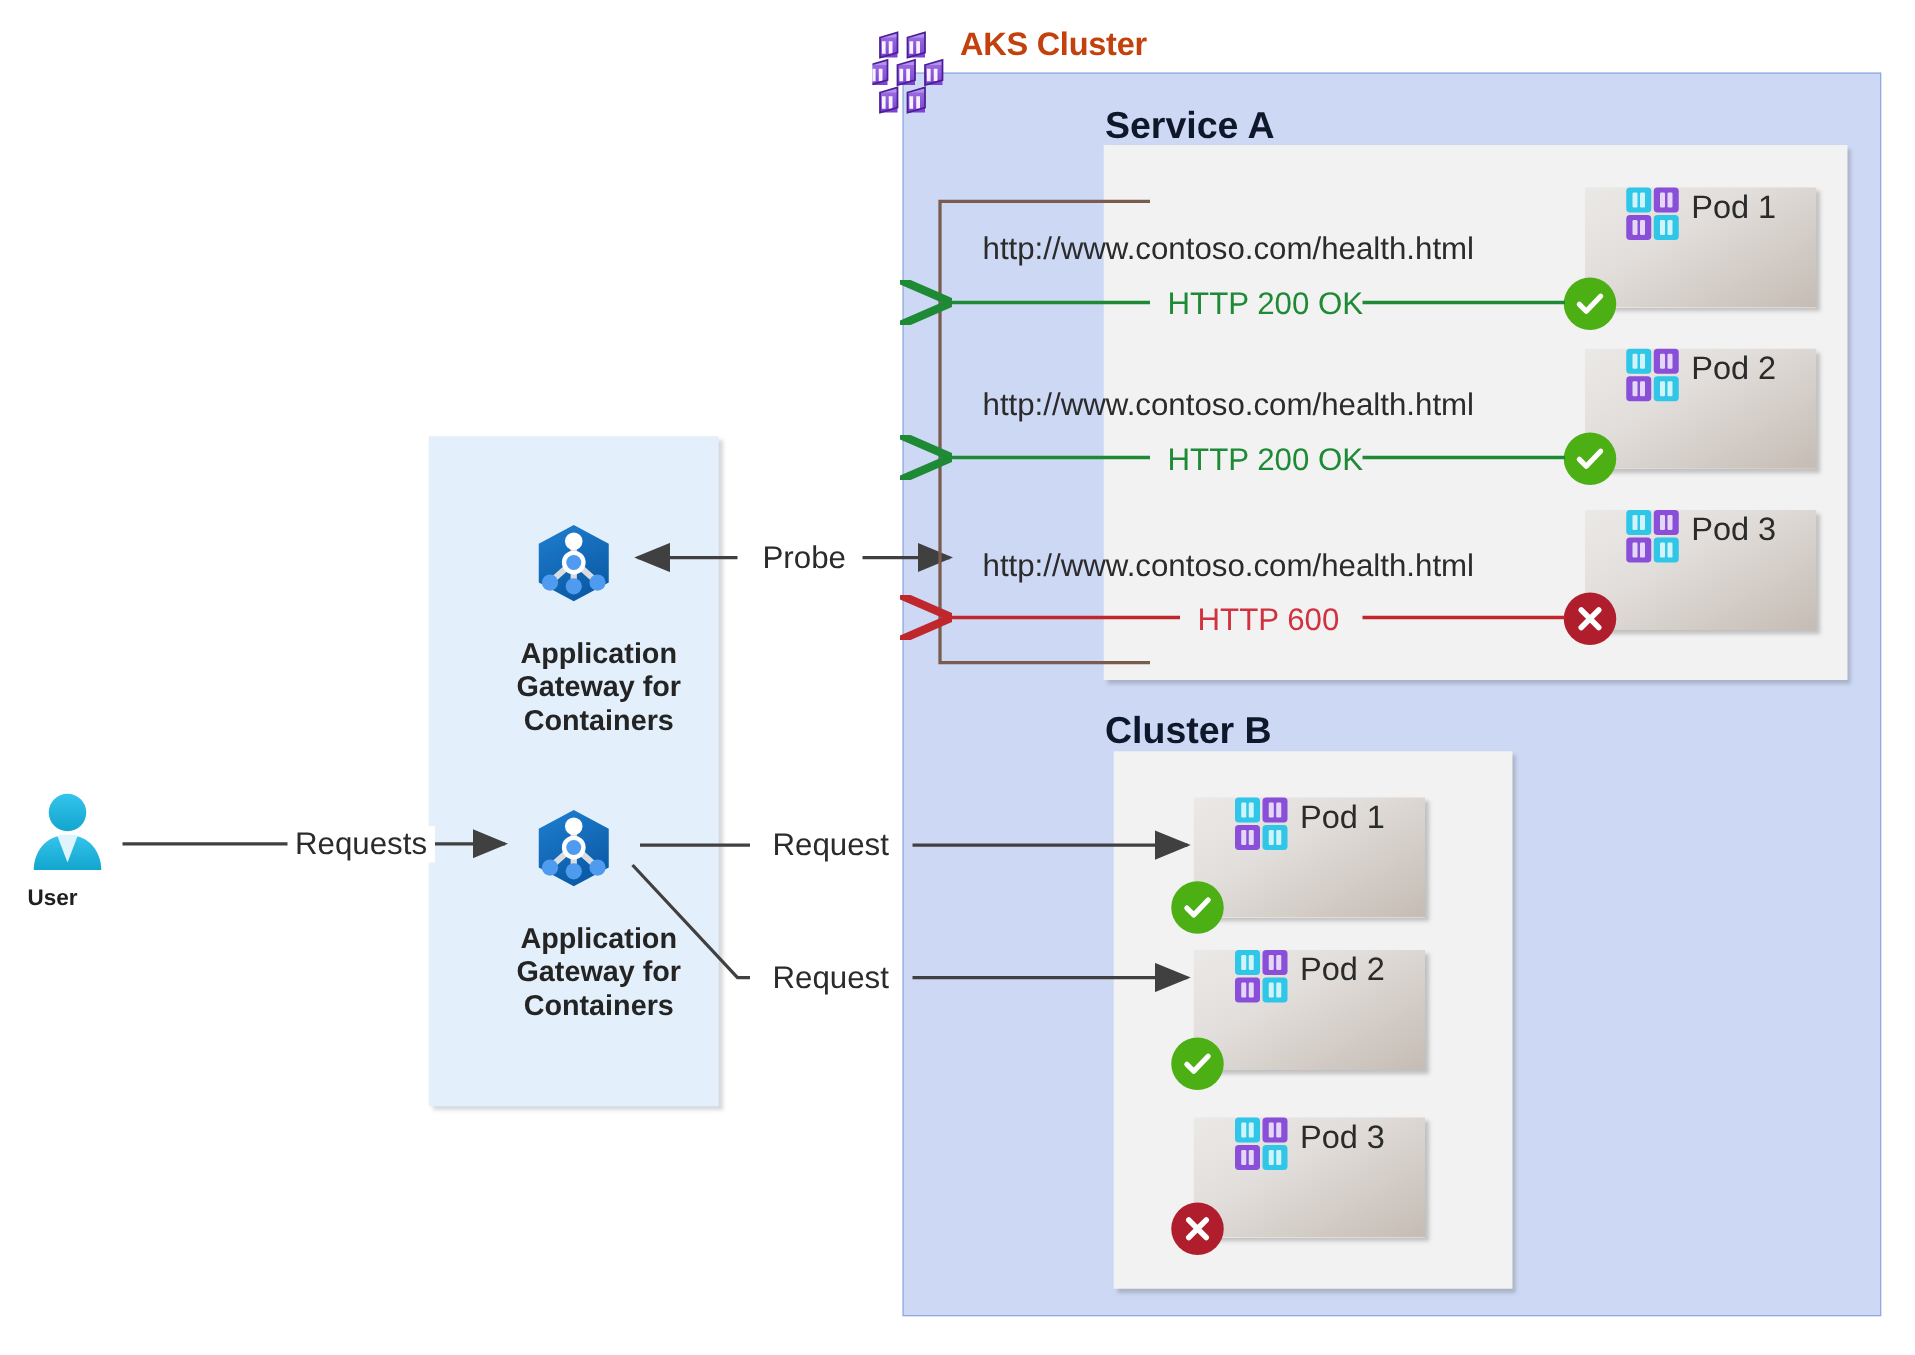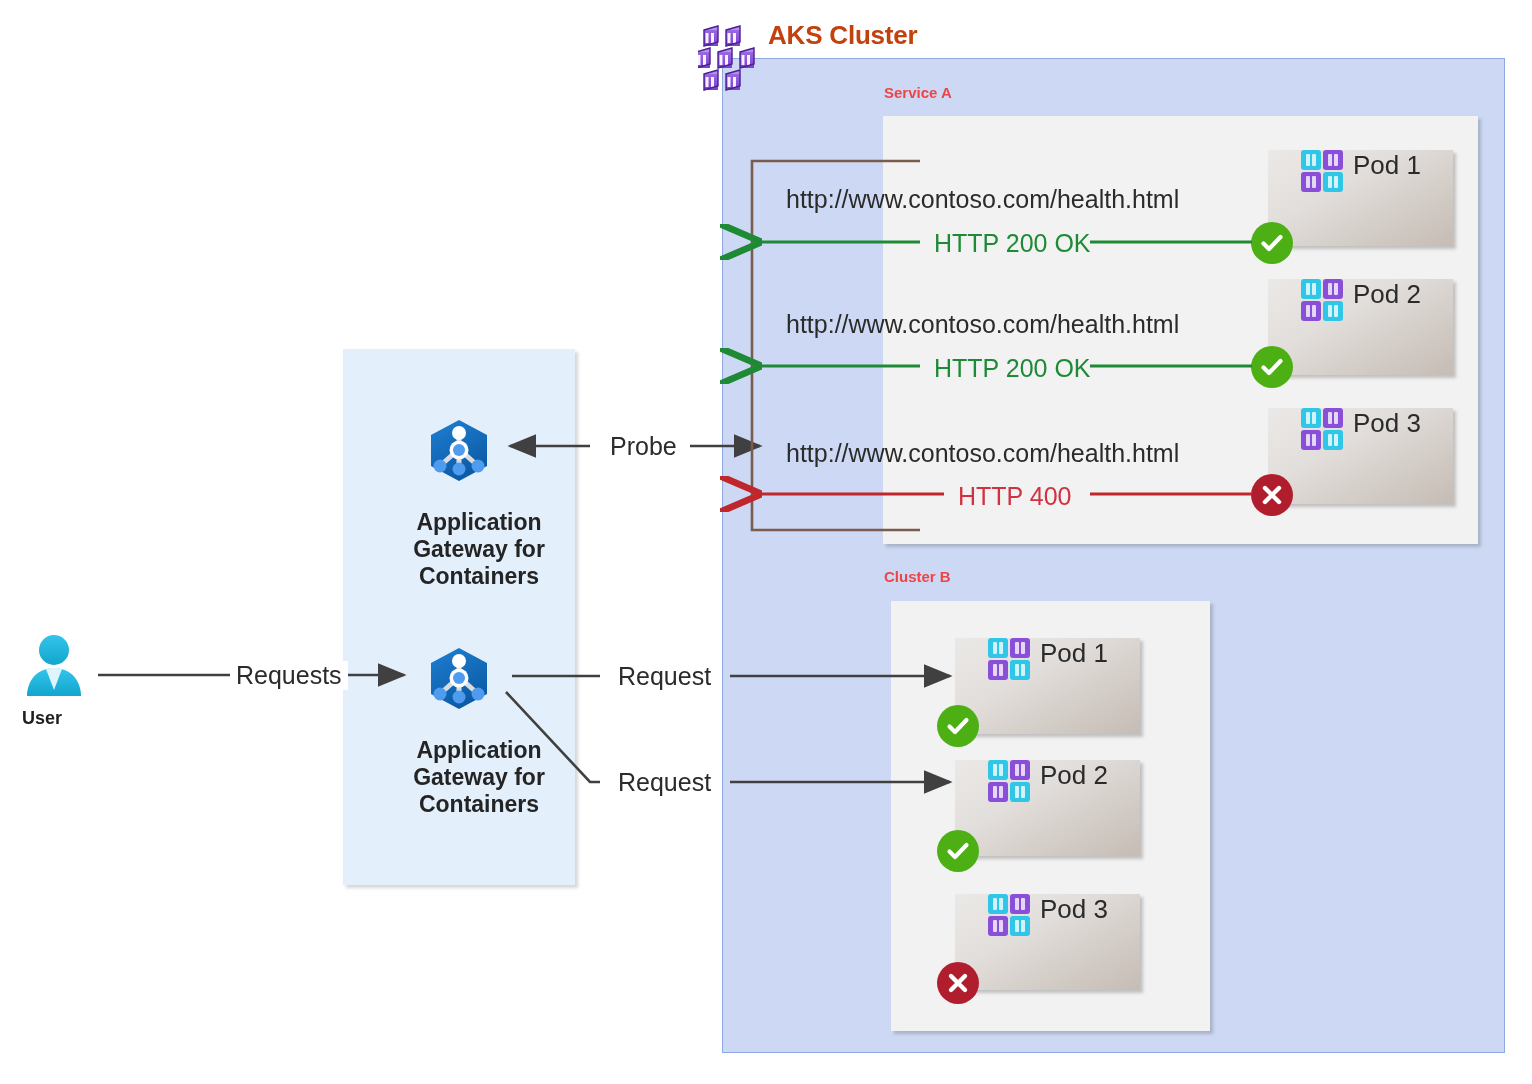--- a/index.html
+++ b/index.html
@@ -31,22 +31,22 @@
     left: 768px; top: 20px;
     font-size: 26px; font-weight: bold;
     color: #c2410c;
     letter-spacing: -0.2px;
     white-space: nowrap;
   }
   #aks-icon { left: 698px; top: 24px; width: 70px; height: 70px; }
 
   
   .service-title {
-    font-size: 15px; font-weight: bold;
-    color: #ef4444; white-space: nowrap;
+    font-size: 30px; font-weight: bold;
+    color: #0f172a; white-space: nowrap;
   }
   .service-panel {
     background: #f2f2f2;
     box-shadow: 3px 3px 3px rgba(120,125,135,0.42);
   }
   #svcA-title { left: 884px; top: 84px; }
   #svcA-panel { left: 883px; top: 116px; width: 595px; height: 428px; }
   #svcB-title { left: 884px; top: 568px; }
   #svcB-panel { left: 891px; top: 601px; width: 319px; height: 430px; }
 
@@ -254,21 +254,21 @@
       <path d="M5,5 L19,19 M19,5 L5,19" stroke="#fff" stroke-width="4.4" stroke-linecap="round"></path>
     </svg>
   </div>
 
   <div class="abs url-label" style="left:786px; top:185px;">http://www.contoso.com/health.html</div>
   <div class="abs url-label" style="left:786px; top:310px;">http://www.contoso.com/health.html</div>
   <div class="abs url-label" style="left:786px; top:439px;">http://www.contoso.com/health.html</div>
 
   <div class="abs code-label code-ok" style="left:922px; top:229px; background:#f2f2f2;">HTTP 200 OK</div>
   <div class="abs code-label code-ok" style="left:922px; top:354px; background:#f2f2f2;">HTTP 200 OK</div>
-  <div class="abs code-label code-bad" style="left:946px; top:482px; background:#f2f2f2;">HTTP 400</div>
+  <div class="abs code-label code-bad" style="left:946px; top:482px; background:#f2f2f2;">HTTP 600</div>
 
   <div class="abs service-title" id="svcB-title">Cluster B</div>
   <div class="abs service-panel" id="svcB-panel"></div>
 
   <div class="abs pod-box podB podB1">
     <span class="pod-glyph">
       <span class="pg cy"></span>
         <span class="pg pu"></span>
       <span class="pg pu"></span>
         <span class="pg cy"></span>

